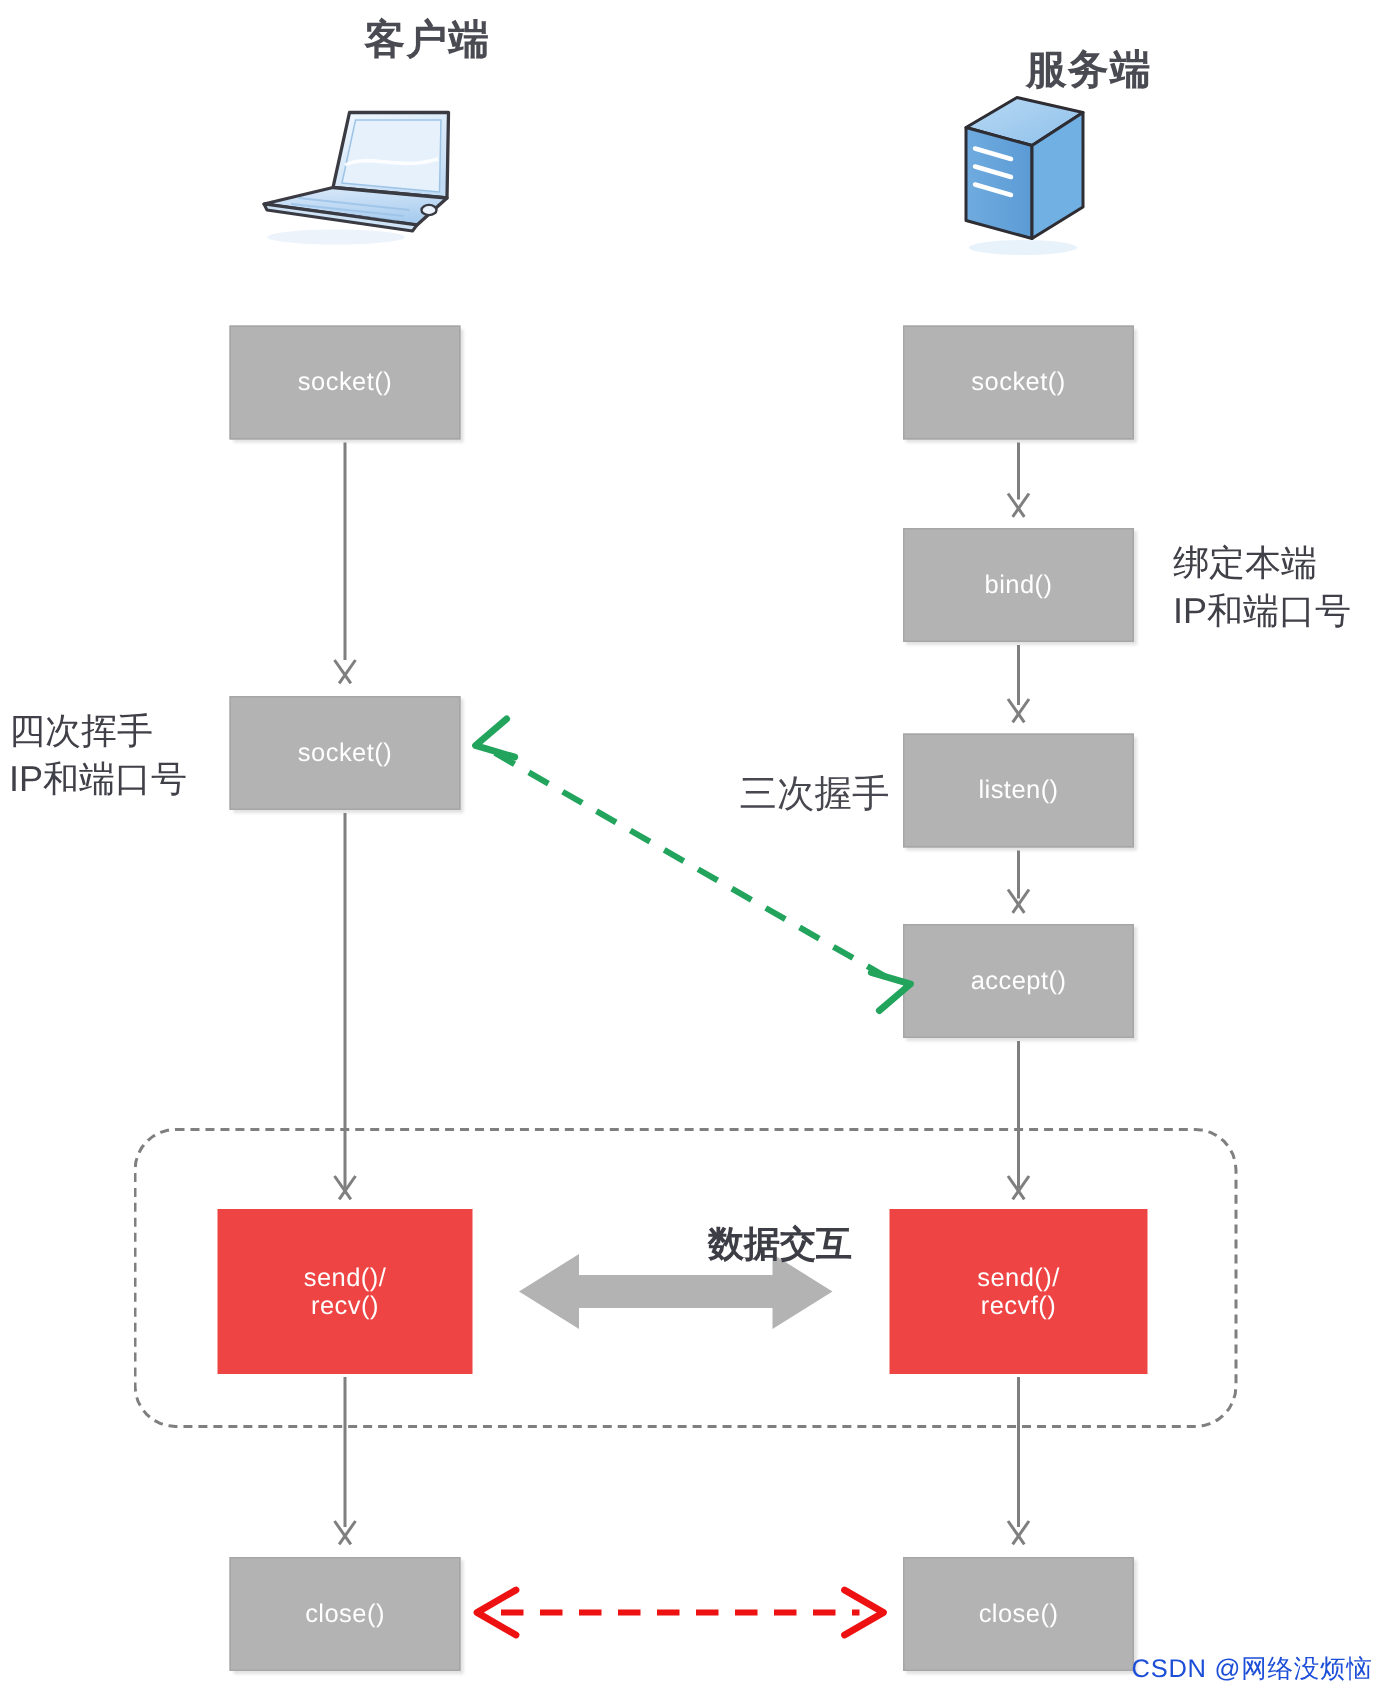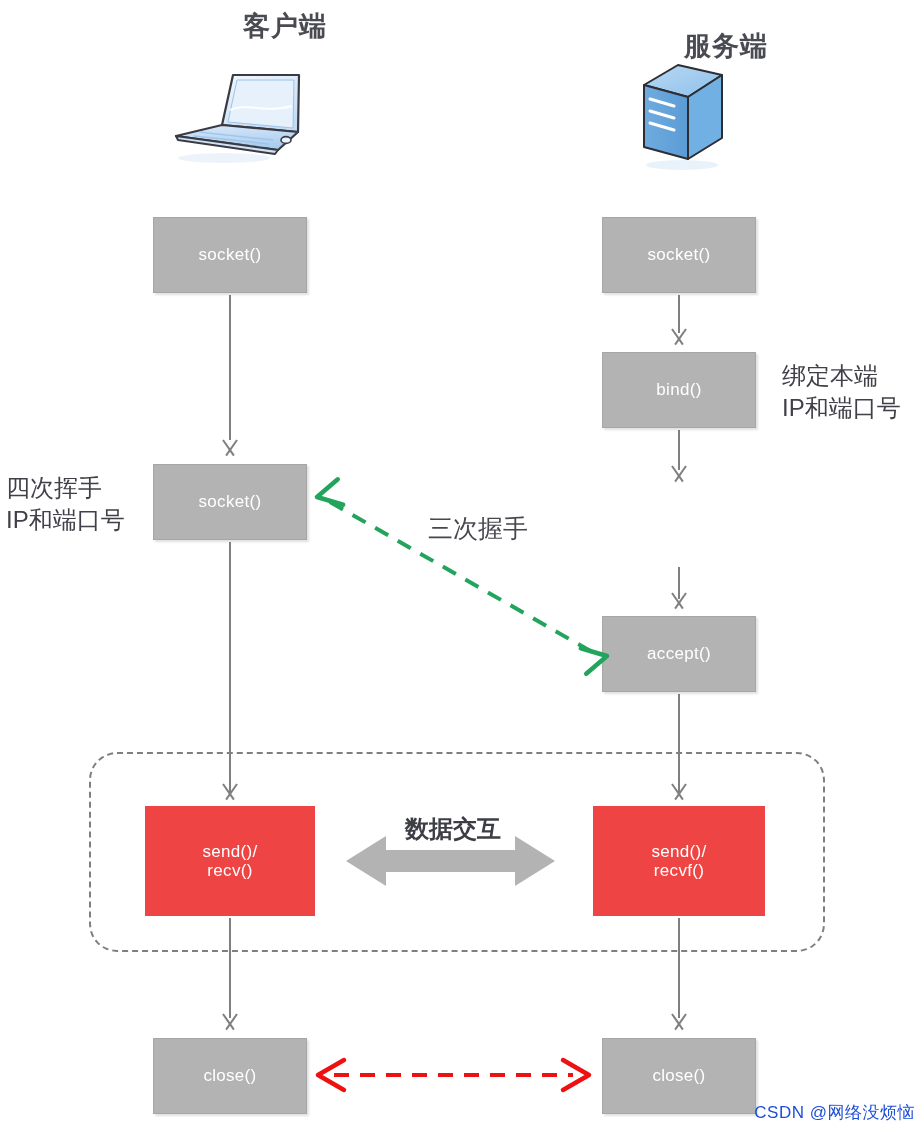--- a/index.html
+++ b/index.html
@@ -95,21 +95,21 @@
     white-space: pre-line;
   }
   #connect-label { left: 6px; top: 472px; width: 150px; }
   #bind-label    { left: 782px; top: 360px; width: 160px; }
 
   
   .mid-label {
     position: absolute;
     font-size: 25px;
     color: #47474f;
-    text-align: center;
+    text-align: right;
     white-space: nowrap;
   }
   #handshake-label { left: 363px; top: 512px; width: 230px; }
   #wave-label      { left: 338px; top: 1023px; width: 230px; }
   #data-label      {
     left: 338px; top: 813px; width: 230px;
     font-weight: bold; color: #3d3d45; font-size: 24px;
   }
 
   
@@ -212,20 +212,21 @@
 
   <div class="pbox blue" style="left:145px; top:806px; width:170px; height:110px;">send()/
 recv()</div>
 
   <div class="pbox gray" style="left:153px; top:1038px; width:154px; height:76px;">close()</div>
 
   <div class="pbox gray" style="left:602px; top:217px; width:154px; height:76px;">socket()</div>
 
   <div class="pbox gray" style="left:602px; top:352px; width:154px; height:76px;">bind()</div>
 
+  <div class="pbox gray" style="left:602px; top:489px; width:154px; height:76px;">listen()</div>
 
   <div class="pbox gray" style="left:602px; top:616px; width:154px; height:76px;">accept()</div>
 
   <div class="pbox blue" style="left:593px; top:806px; width:172px; height:110px;">send()/
 recvf()</div>
 
   <div class="pbox gray" style="left:602px; top:1038px; width:154px; height:76px;">close()</div>
 
   <div id="data-zone"></div>
 

